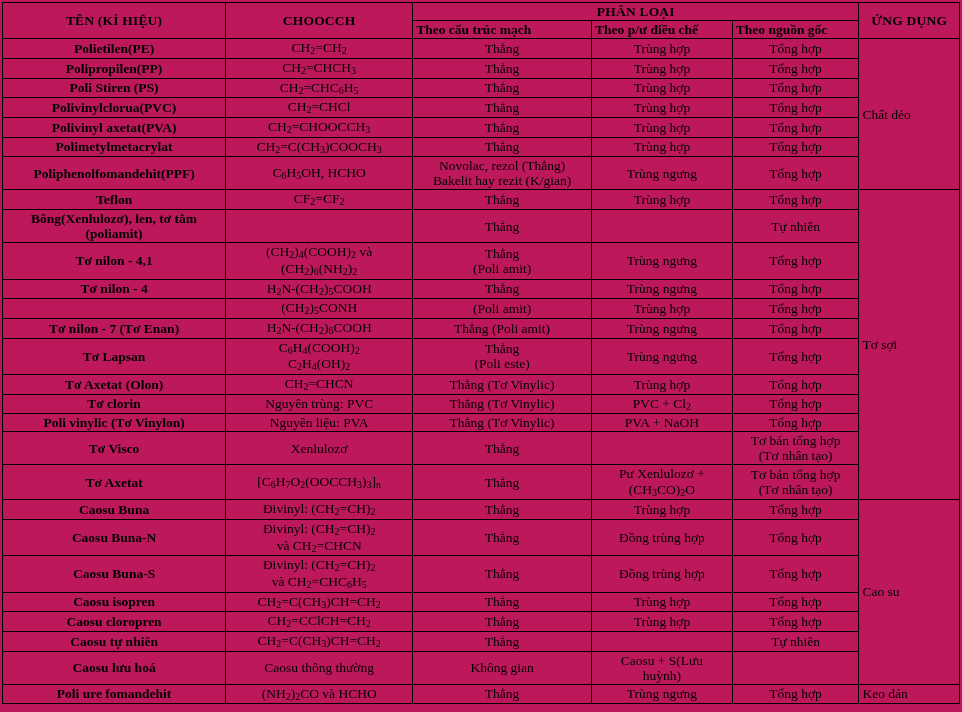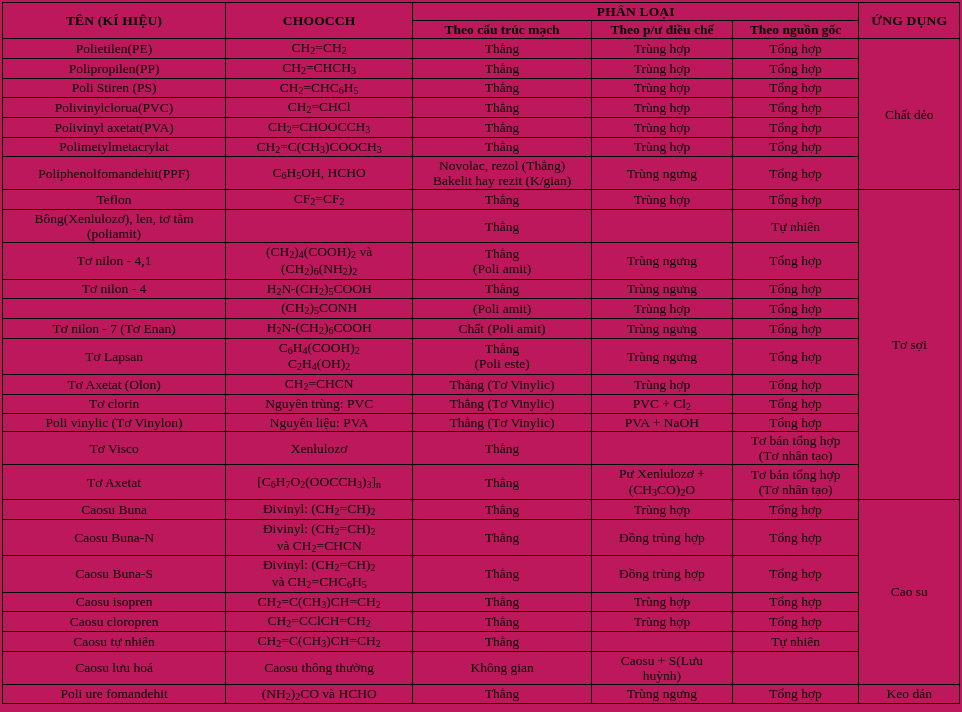--- a/index.html
+++ b/index.html
@@ -32,40 +32,39 @@
     vertical-align: middle;
     word-wrap: break-word;
   }
   .hdr {
     text-align: center;
     font-weight: bold;
     font-size: 14.5px;
     letter-spacing: .2px;
   }
   .hdr-sub {
-    text-align: center;
+    text-align: left;
     font-weight: bold;
     font-size: 12.5px;
   }
   .name {
     text-align: center;
-    font-weight: normal;
+    font-weight: bold;
     font-size: 13.5px;
     white-space: nowrap;
   }
   .mono {
     text-align: center;
     font-size: 13.5px;
   }
   .ctr {
     text-align: center;
     font-size: 13.5px;
   }
   .app {
-    text-align: center;
     font-size: 14px;
   }
   sub { font-size: 74%; vertical-align: -0.25em; }
   .col1 { width: 222px; }
   .col2 { width: 186px; }
   .col3 { width: 178px; }
   .col4 { width: 140px; }
   .col5 { width: 126px; }
   .col6 { width: 100px; }
 </style>
@@ -178,21 +177,21 @@
         <tr>
           <td class="name"></td>
           <td class="mono">(CH<sub>2</sub>)<sub>5</sub>CONH</td>
           <td class="ctr">(Poli amit)</td>
           <td class="ctr">Trùng hợp</td>
           <td class="ctr">Tổng hợp</td>
         </tr>
         <tr>
           <td class="name">Tơ nilon - 7 (Tơ Enan)</td>
           <td class="mono">H<sub>2</sub>N-(CH<sub>2</sub>)<sub>6</sub>COOH</td>
-          <td class="ctr">Chất (Poli amit)</td>
+          <td class="ctr">Thẳng (Poli amit)</td>
           <td class="ctr">Trùng ngưng</td>
           <td class="ctr">Tổng hợp</td>
         </tr>
         <tr>
           <td class="name">Tơ Lapsan</td>
           <td class="mono">C<sub>6</sub>H<sub>4</sub>(COOH)<sub>2</sub><br>C<sub>2</sub>H<sub>4</sub>(OH)<sub>2</sub></td>
           <td class="ctr">Thẳng<br>(Poli este)</td>
           <td class="ctr">Trùng ngưng</td>
           <td class="ctr">Tổng hợp</td>
         </tr>

